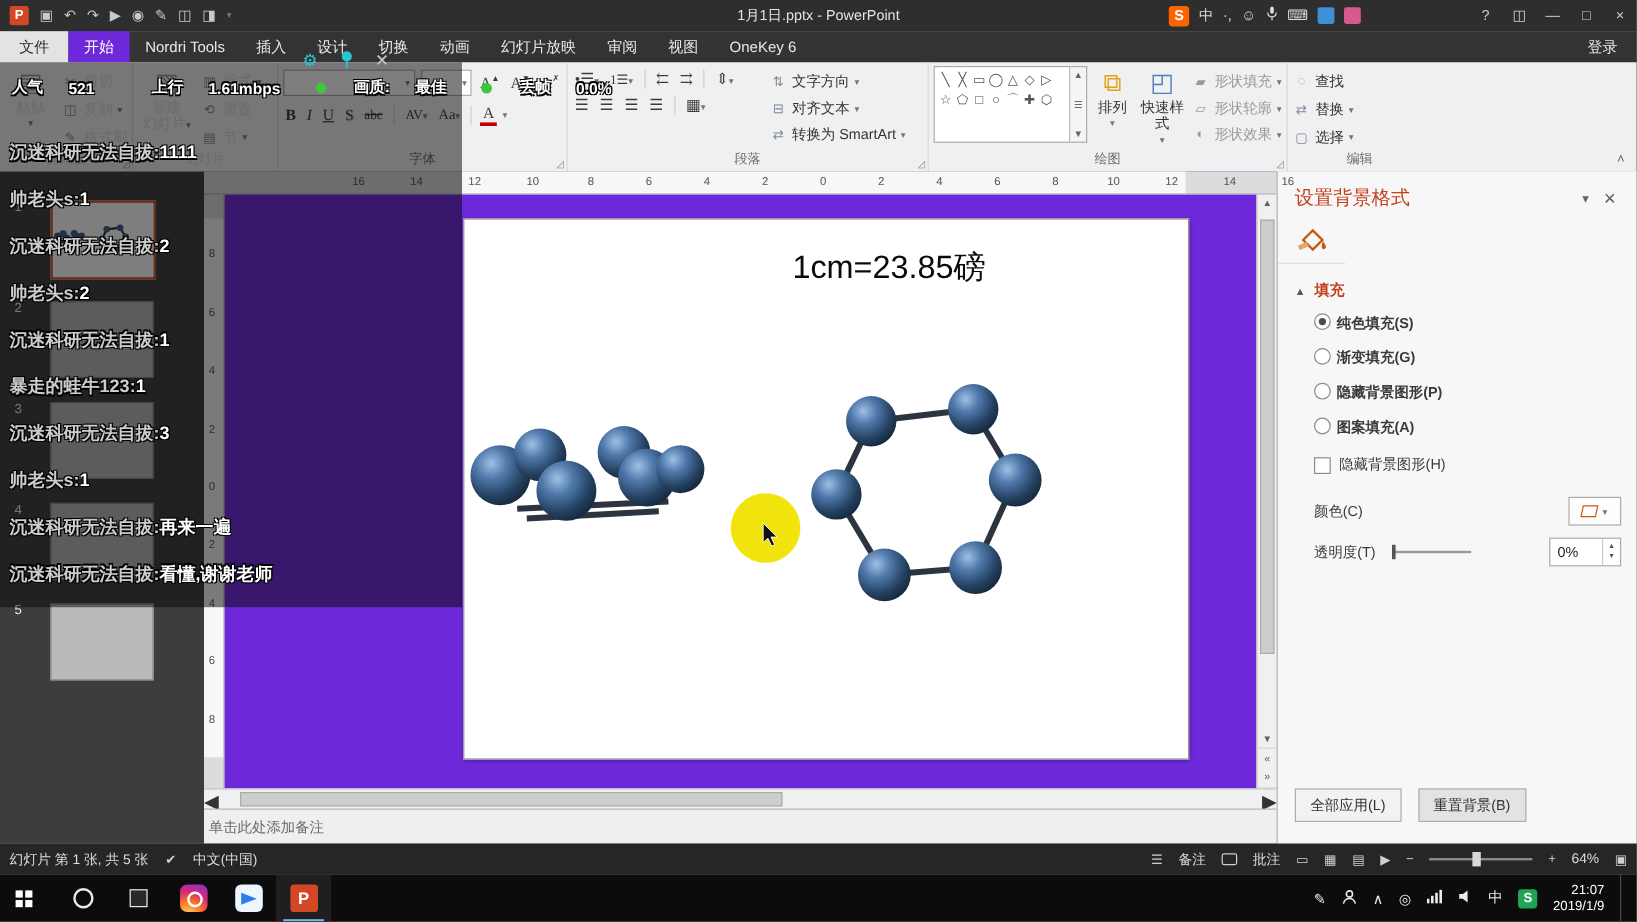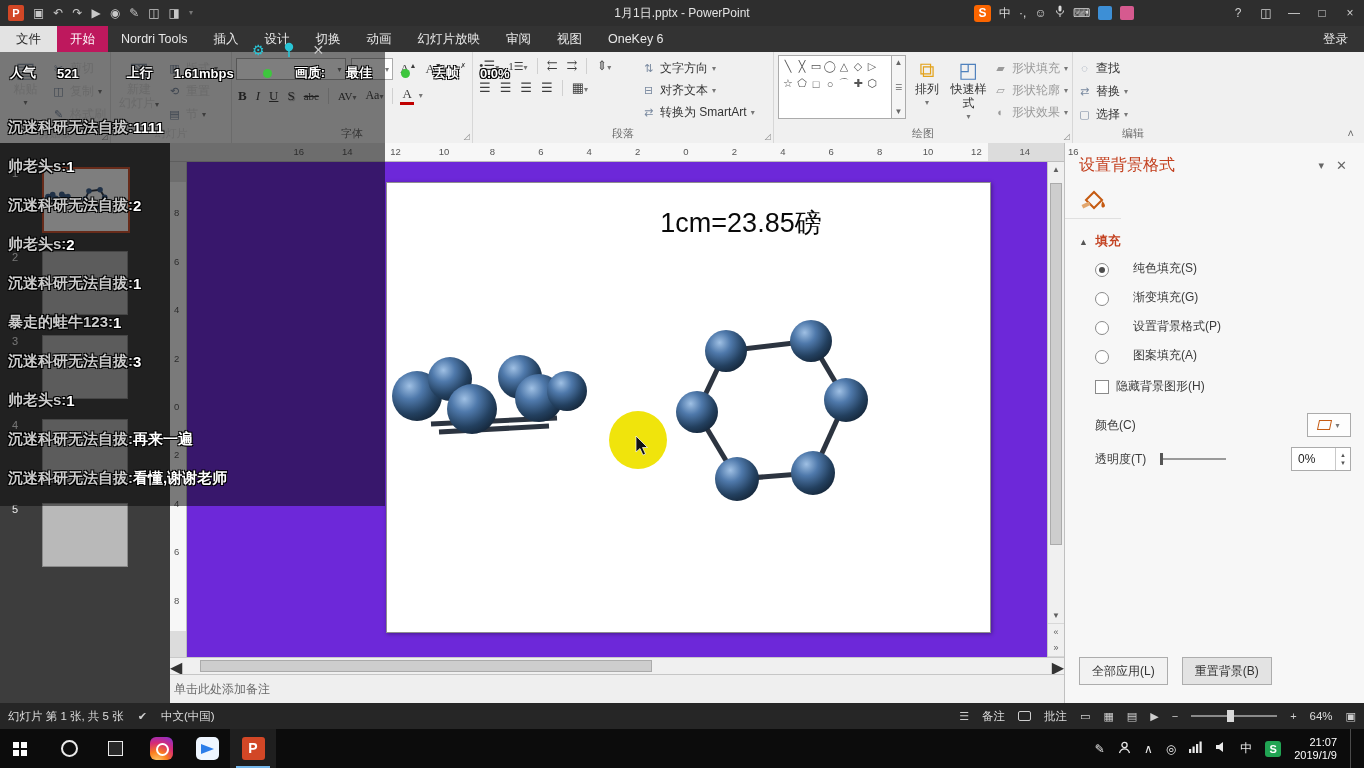--- a/index.html
+++ b/index.html
@@ -21,21 +21,21 @@
   .sg-box{width:14px;height:14px;border-radius:2px;background:#3d8fd6;display:inline-block;}
   .sg-box.pink{background:#d65a8f;}
   .winctl{display:flex;}
   .winctl span{width:28px;text-align:center;line-height:26px;color:#cfcfcf;font-size:12px;}
   
   #tabrow{position:absolute;left:0;top:26px;width:1364px;height:26px;background:#333333;
     display:flex;align-items:flex-end;font-size:12.5px;}
   .ftab{padding:0 16px;line-height:26px;background:#e3e3e3;color:#2b2b2b;}
   #ribbon-tabs{display:flex;}
   .rtab{padding:0 13px;line-height:26px;color:#e8e8e8;}
-  .rtab.active{background:#be185d;color:#ffffff;}
+  .rtab.active{background:#6d28d9;color:#ffffff;}
   .login{margin-left:auto;padding:0 16px;line-height:26px;color:#e8e8e8;}
   
   #ribbon{position:absolute;left:0;top:52px;width:1364px;height:91px;background:#f0f0f0;
     border-bottom:1px solid #c8c8c8;display:flex;}
   .rgroup{position:relative;display:flex;flex-direction:column;border-right:1px solid #d7d7d7;flex:none;}
   .rbody{flex:1;display:flex;align-items:flex-start;padding:3px 4px 0 4px;gap:4px;}
   .rlabel{height:16px;font-size:11px;color:#6d6d6d;text-align:center;line-height:13px;}
   .launcher{position:absolute;right:2px;bottom:2px;font-size:8px;color:#8a8a8a;}
   .dim-group, .dim-group .rlabel, .dim-group .sbtn, .dim-group .bigbtn{color:#d6d6d6;}
   .bigbtn{width:48px;display:flex;flex-direction:column;align-items:center;font-size:12px;line-height:14px;
@@ -94,21 +94,21 @@
   #notes-bar{height:28px;background:#efefef;border-top:1px solid #c6c6c6;display:flex;align-items:center;
     padding-left:4px;font-size:12px;color:#6a6a6a;flex:none;}
   
   #pane{position:absolute;left:1064px;top:0;width:300px;height:560px;background:#f7f7f7;border-left:1px solid #c0c0c0;}
   .pane-head{display:flex;align-items:center;padding:12px 12px 4px 14px;}
   .pane-title{font-size:16px;color:#c3401f;flex:1;}
   .pane-ctl{color:#666;font-size:11px;padding:0 6px;}
   .pane-fillicon{padding:8px 0 2px 16px;border-bottom:1px solid #e0e0e0;width:40px;}
   .sect{padding:14px 0 4px 14px;font-size:12.5px;font-weight:bold;color:#c3401f;}
   .sect .tri{color:#555;font-size:9px;font-weight:normal;margin-right:4px;}
-  .radio-row{display:flex;align-items:flex-end;gap:24px;padding:6px 0 6px 30px;font-size:12px;color:#3b3b3b;}
+  .radio-row{display:flex;align-items:flex-start;gap:5px;padding:6px 0 6px 30px;font-size:12px;color:#3b3b3b;font-weight:bold;}
   .radio{width:12px;height:12px;border:1px solid #8a8a8a;border-radius:50%;background:#fff;position:relative;flex:none;}
   .radio.on:after{content:"";position:absolute;left:3px;top:3px;width:6px;height:6px;border-radius:50%;background:#4d4d4d;}
   .check-row{display:flex;align-items:center;gap:7px;padding:8px 0 8px 30px;font-size:12px;color:#3b3b3b;}
   .checkbox{width:12px;height:12px;border:1px solid #8a8a8a;background:#fff;flex:none;}
   .prop-row{display:flex;align-items:center;padding:10px 14px 0 30px;font-size:12px;color:#3b3b3b;}
   .color-btn{margin-left:auto;width:42px;height:22px;border:1px solid #ababab;background:#fdfdfd;
     display:flex;align-items:center;justify-content:center;gap:4px;}
   .bucket{width:11px;height:8px;border:1.5px solid #c55a11;transform:skewX(-12deg);}
   .tslider{flex:1;height:2px;background:#9a9a9a;margin:0 10px;position:relative;max-width:66px;margin-left:14px;}
   .thandle{position:absolute;left:0;top:-5px;width:3px;height:12px;background:#555;}
@@ -614,21 +614,21 @@
           <div class="radio-row">
             <span class="radio on"></span>
             <span>纯色填充(S)</span>
           </div>
           <div class="radio-row">
             <span class="radio"></span>
             <span>渐变填充(G)</span>
           </div>
           <div class="radio-row">
             <span class="radio"></span>
-            <span>设置背景格式(P)</span>
+            <span>隐藏背景图形(P)</span>
           </div>
           <div class="radio-row">
             <span class="radio"></span>
             <span>图案填充(A)</span>
           </div>
         </div>
       <div class="check-row">
         <span class="checkbox"></span>
         <span>隐藏背景图形(H)</span>
       </div>

